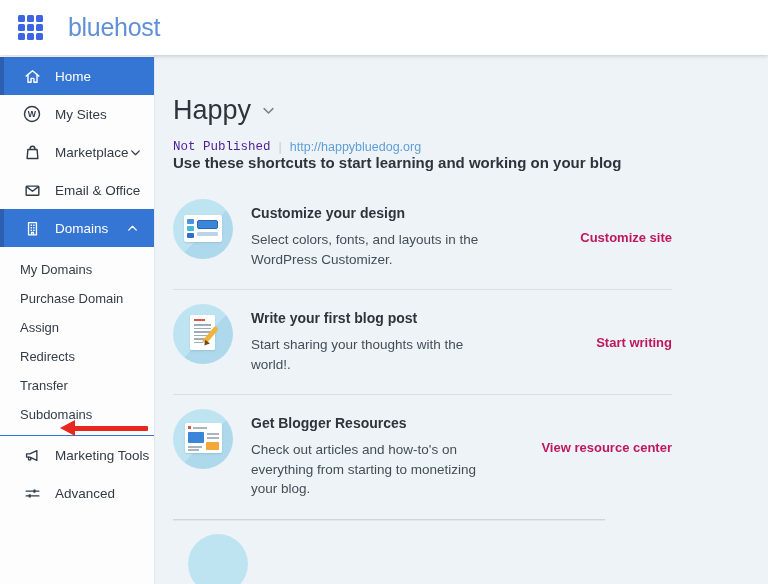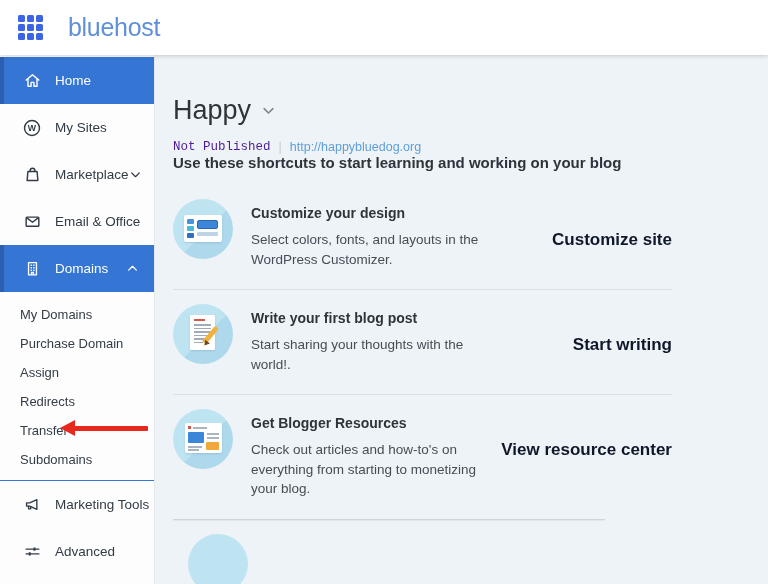--- a/index.html
+++ b/index.html
@@ -30,21 +30,21 @@
 
   
   .sidebar {
     position:absolute; top:55px; left:0; bottom:0; width:155px;
     background:#fdfdfe;
     border-right:1px solid #e4e8ec;
     z-index:20;
     padding-top:2px;
   }
   .nav-item {
-    height:47px; display:flex; align-items:center;
+    height:38px; display:flex; align-items:center;
     padding-left:22px; color:#323b46;
     font-size:13.5px; font-weight:500;
     cursor:pointer; position:relative;
   }
   .nav-item .nav-icon { width:20px; height:20px; margin-right:13px; display:flex; align-items:center; justify-content:center; flex-shrink:0; }
   .nav-item.active {
     background:#3575d3; color:#ffffff;
     border-left:4px solid #2c5fb0;
     padding-left:18px;
   }
@@ -80,21 +80,21 @@
     width:60px; height:60px; border-radius:50%;
     background:linear-gradient(135deg,#bee4f2 54%,#aed9ec 54%);
     position:relative; overflow:hidden; flex-shrink:0;
   }
   .card-body { margin-left:18px; padding-top:6px; }
   .card-title { font-size:14px; font-weight:bold; color:#2e343b; }
   .card-desc { margin-top:9px; font-size:13.5px; color:#454d56; line-height:19.5px; }
   .card-desc span { display:block; }
   .card-action {
     margin-left:auto; padding-top:31px;
-    font-size:17px; font-weight:bold; color:#0f172a;
+    font-size:13px; font-weight:bold; color:#be185d;
     text-decoration:none; cursor:pointer; white-space:nowrap;
   }
   .card-divider { border:0; border-top:1px solid #d9dfe5; margin:20px 0 14px; }
   .card-divider.last { width:432px; border-color:#cfd5da; box-shadow:0 1px 1px rgba(0,0,0,.06); }
   .partial-circle {
     width:60px; height:60px; border-radius:50%;
     background:#bee4f2; margin:14px 0 0 15px;
   }
 
   

